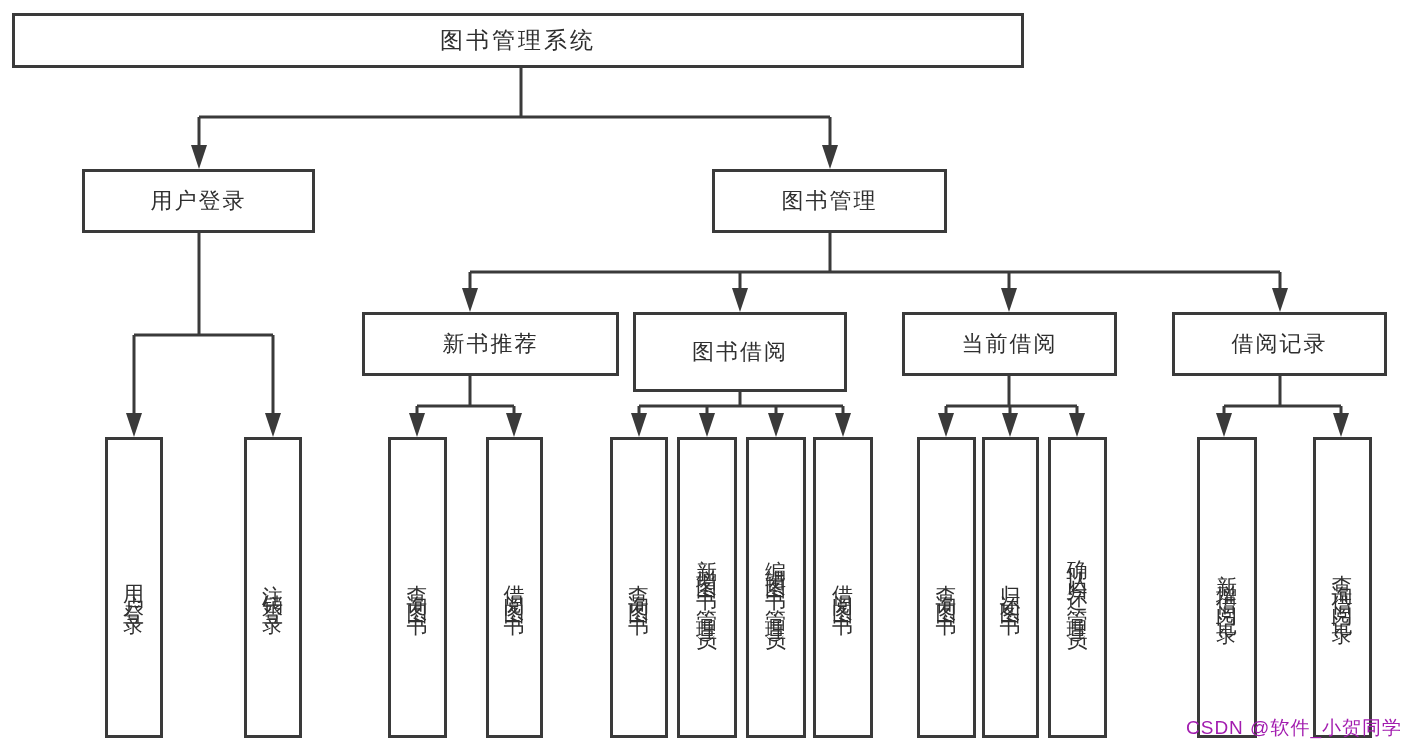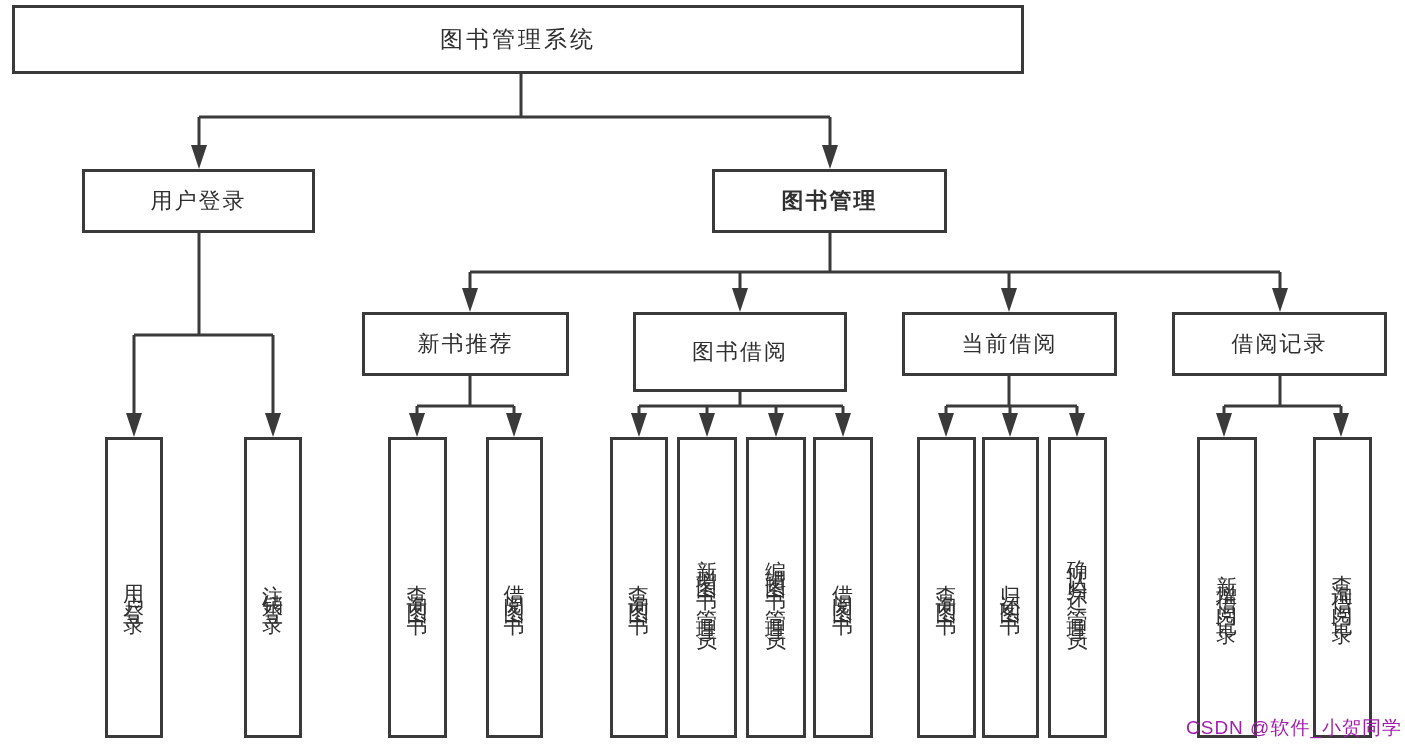--- a/index.html
+++ b/index.html
@@ -75,32 +75,32 @@
       <polygon points="768,413 784,413 776,437"></polygon>
       <polygon points="835,413 851,413 843,437"></polygon>
       <polygon points="938,413 954,413 946,437"></polygon>
       <polygon points="1002,413 1018,413 1010,437"></polygon>
       <polygon points="1069,413 1085,413 1077,437"></polygon>
       <polygon points="1216,413 1232,413 1224,437"></polygon>
       <polygon points="1333,413 1349,413 1341,437"></polygon>
     </g>
   </svg>
 
-  <div class="node" style="left:12px;top:5px;width:1012px;height:69px;text-align:center;">
+  <div class="node" style="left:12px;top:13px;width:1012px;height:55px;text-align:center;">
     <span class="h-label title-label">图书管理系统</span>
   </div>
 
   <div class="node" style="left:82px;top:169px;width:233px;height:64px;">
     <span class="h-label">用户登录</span>
   </div>
-  <div class="node" style="left:712px;top:169px;width:235px;height:64px;font-weight:bold;">
+  <div class="node" style="left:712px;top:169px;width:235px;height:64px;">
     <span class="h-label">图书管理</span>
   </div>
 
-  <div class="node" style="left:362px;top:312px;width:207px;height:64px;">
+  <div class="node" style="left:362px;top:312px;width:257px;height:64px;">
     <span class="h-label">新书推荐</span>
   </div>
   <div class="node" style="left:633px;top:312px;width:214px;height:80px;">
     <span class="h-label">图书借阅</span>
   </div>
   <div class="node" style="left:902px;top:312px;width:215px;height:64px;align-items:center;">
     <span class="h-label">当前借阅</span>
   </div>
   <div class="node" style="left:1172px;top:312px;width:215px;height:64px;font-family:Liberation Serif, serif;">
     <span class="h-label">借阅记录</span>

